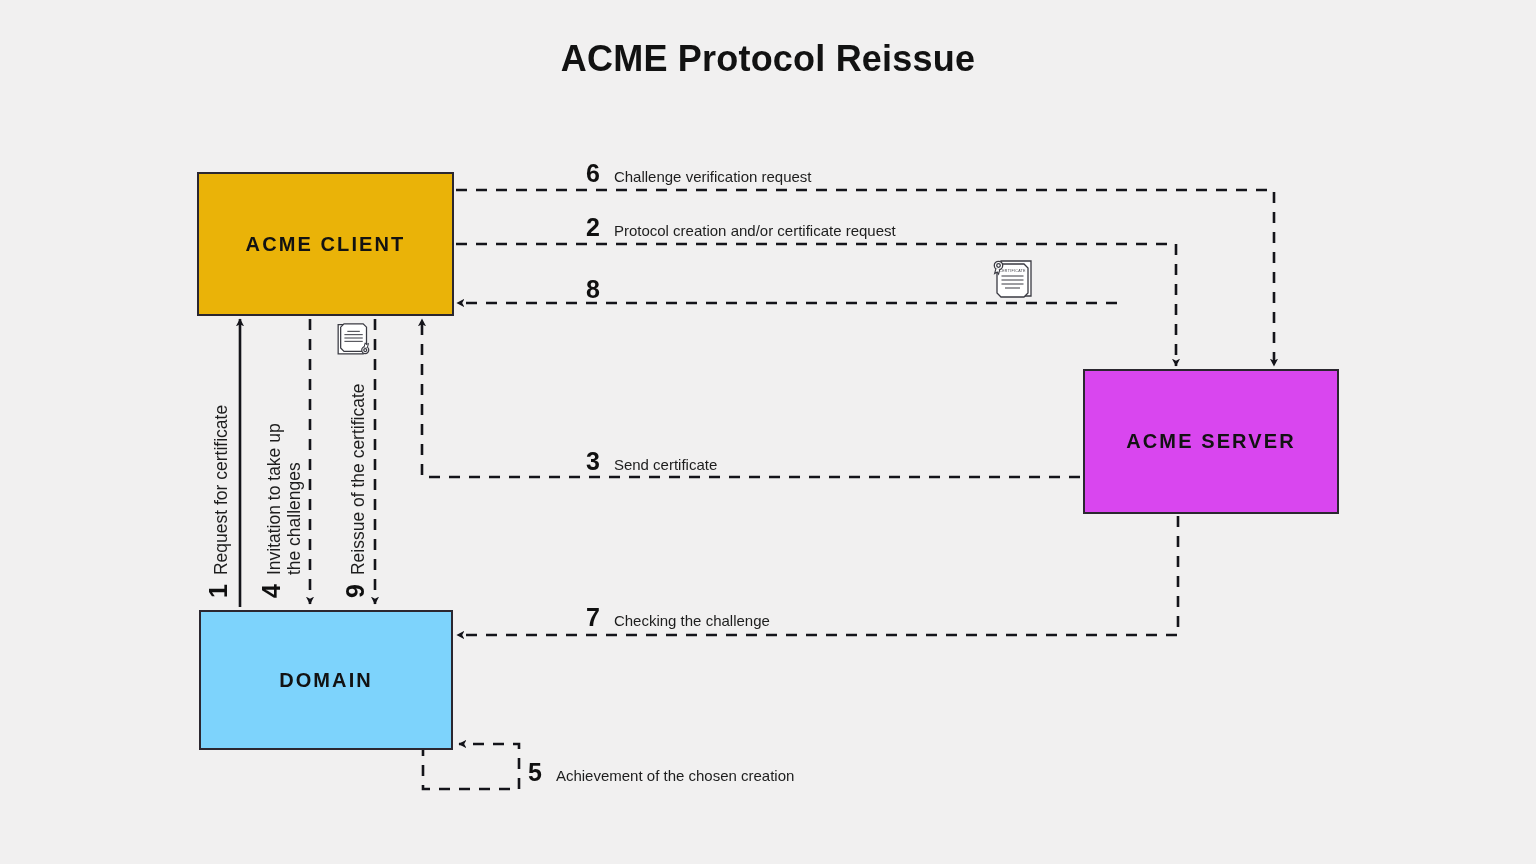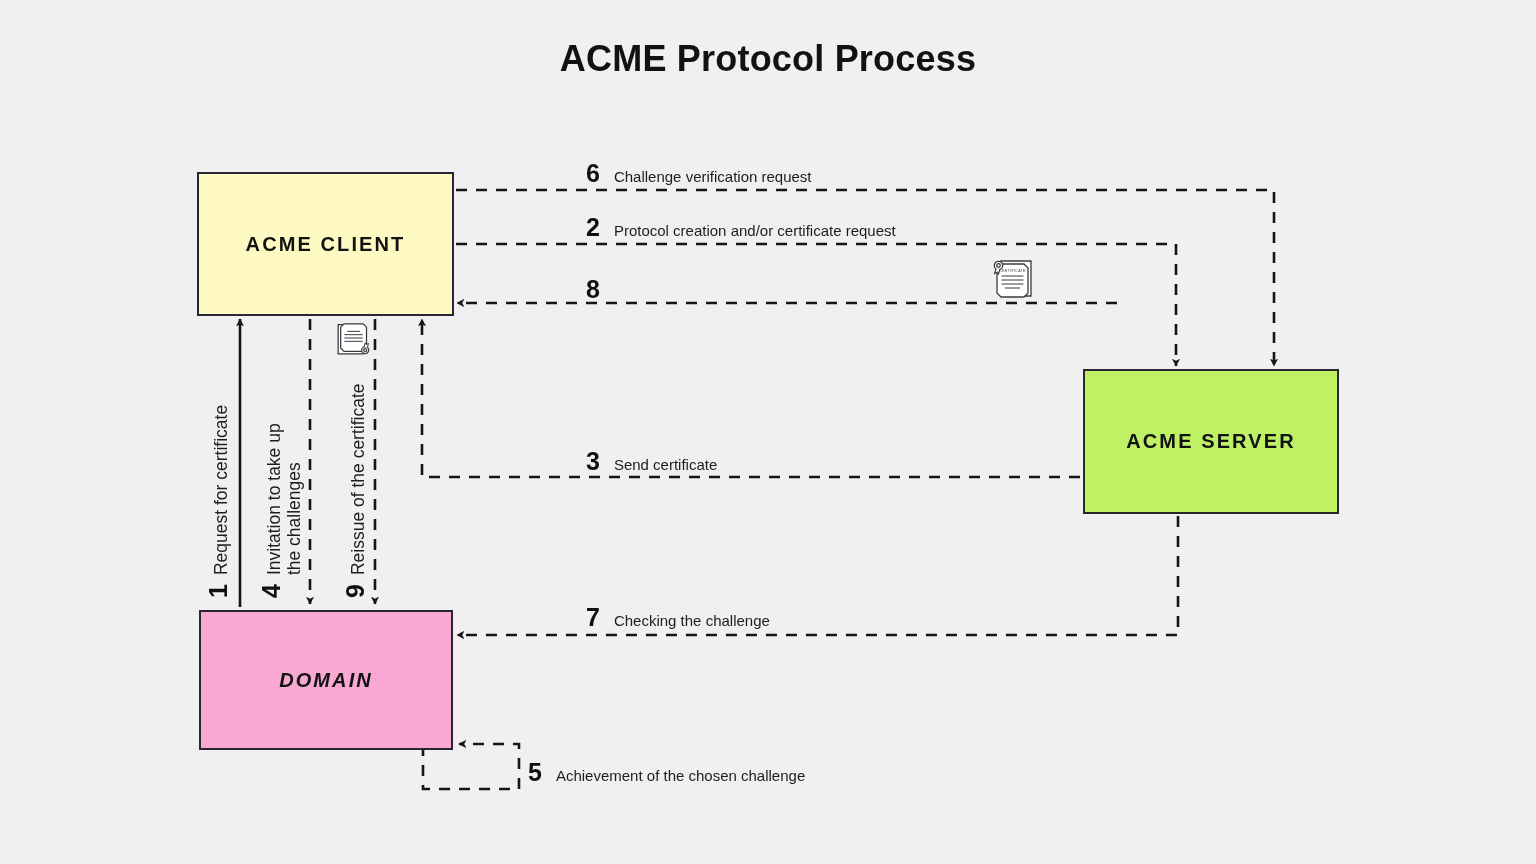--- a/index.html
+++ b/index.html
@@ -21,23 +21,23 @@
   }
 
   .node{
     position:absolute;
     border:2.5px solid #2b2730;
     box-sizing:border-box;
     display:flex;align-items:center;justify-content:center;
     font-size:20px;font-weight:bold;color:#121212;
     letter-spacing:2.1px;
   }
-  #node-client{left:197px;top:172px;width:257px;height:144px;background:#fef9c3;}
-  #node-server{left:1083px;top:369px;width:256px;height:145px;background:#bef264;}
-  #node-domain{left:199px;top:610px;width:254px;height:140px;background:#f9a8d4;font-style:italic;}
+  #node-client{left:197px;top:172px;width:257px;height:144px;background:#eab308;}
+  #node-server{left:1083px;top:369px;width:256px;height:145px;background:#d946ef;}
+  #node-domain{left:199px;top:610px;width:254px;height:140px;background:#7dd3fc;}
 
   .edge-label{
     position:absolute;
     display:flex;align-items:baseline;
     white-space:nowrap;
     color:#1d1d1d;
   }
   .edge-label .num{
     font-size:25px;font-weight:bold;color:#101010;
     margin-right:14px;
@@ -57,21 +57,21 @@
   .vlabel.wrap{white-space:normal;width:215px;}
   .vlabel.wrap .txt{display:inline-block;width:168px;white-space:normal;}
 
   .cert-icon{position:absolute;}
 </style>
 </head>
 <body>
 
 <div id="diagram-root">
 
-  <div class="title">ACME Protocol Process</div>
+  <div class="title">ACME Protocol Reissue</div>
 
   <svg id="wires" viewBox="0 0 1536 864" xmlns="http://www.w3.org/2000/svg">
     <defs>
       <marker id="ah" markerWidth="9" markerHeight="9" refX="7.4" refY="4.5" orient="auto" markerUnits="userSpaceOnUse">
         <path d="M0,0.4 L8,4.5 L0,8.6 L2.2,4.5 Z" fill="#14141a"></path>
       </marker>
     </defs>
 
     <g fill="none" stroke="#14141a" stroke-width="2.6">
 
@@ -126,21 +126,21 @@
     <span class="txt">Send certificate</span>
   </div>
 
   <div class="edge-label" style="left:586px;top:603px;">
     <span class="num">7</span>
     <span class="txt">Checking the challenge</span>
   </div>
 
   <div class="edge-label" style="left:528px;top:758px;">
     <span class="num">5</span>
-    <span class="txt">Achievement of the chosen challenge</span>
+    <span class="txt">Achievement of the chosen creation</span>
   </div>
 
   <div class="vlabel" style="left:204px;top:598px;">
     <span class="num">1</span>
     <span class="txt">Request  for certificate</span>
   </div>
 
   <div class="vlabel wrap" style="left:257px;top:598px;">
     <span class="num">4</span>
     <span class="txt">Invitation to take up the challenges</span>

